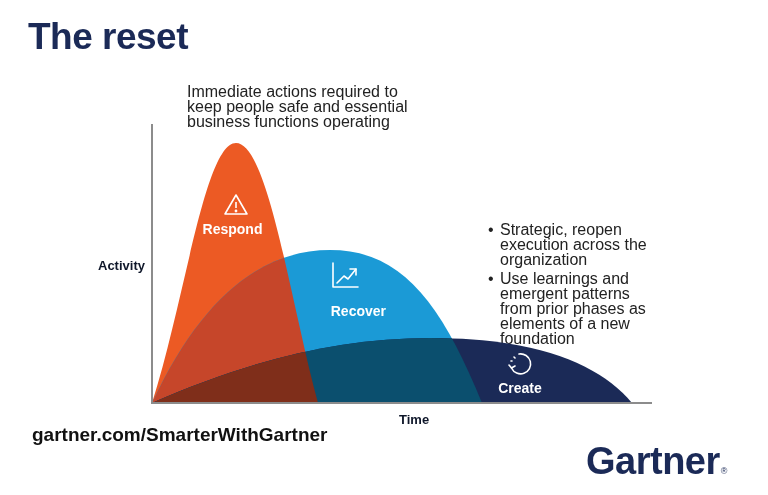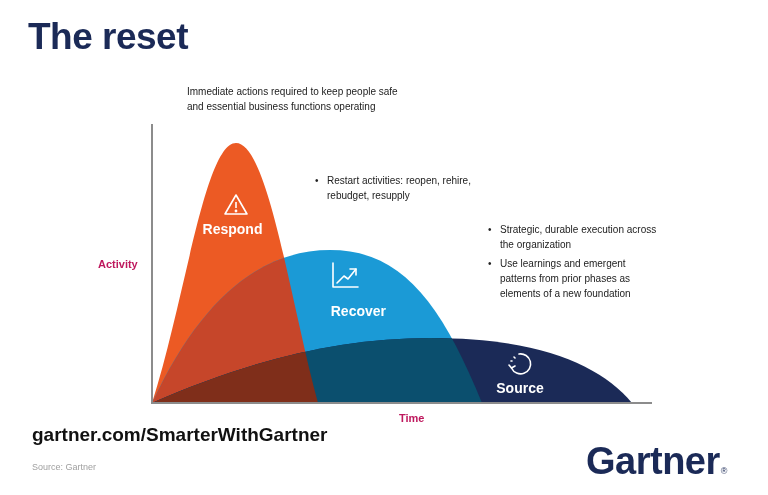--- a/index.html
+++ b/index.html
@@ -1,49 +1,48 @@
 <!DOCTYPE html>
 <html><head>
 <meta charset="utf-8">
 <style>
   html, body { margin:0; padding:0; background:#ffffff; }
   body { width:768px; height:495px; position:relative; overflow:hidden;
          font-family:"Liberation Sans", "DejaVu Sans", sans-serif; }
   .title { position:absolute; left:20px; top:8px; font-size:37px; font-weight:700;
            color:#1b2a57; letter-spacing:-0.5px; margin:8px; }
-  .annot { position:absolute; font-size:10px; line-height:15px; color:#222; }
+  .annot { position:absolute; font-size:16px; line-height:15px; color:#222; }
   .annot ul { list-style:none; margin:0; padding:0; }
   .annot li { position:relative; padding-left:14px; margin-bottom:4px; }
   .annot li::before { content:"•"; position:absolute; left:2px; top:0; }
-  .axis-label { position:absolute; font-size:11px; font-weight:700; color:#be185d; }
+  .axis-label { position:absolute; font-size:13px; font-weight:700; color:#0f172a; }
   svg.chart { position:absolute; left:0; top:0; }
   .phase-label { position:absolute; font-size:14px; font-weight:700; color:#ffffff; text-align:center; }
   .url { position:absolute; left:32px; top:424px; font-size:19px; font-weight:700; color:#111; }
   .source { position:absolute; left:32px; top:461px; font-size:9px; line-height:12px; color:#a0a0a0; }
   .logo { position:absolute; left:586px; top:440px; font-size:38px; font-weight:700; color:#1b2a57; letter-spacing:-0.5px; }
   .logo sup { font-size:9px; font-weight:400; vertical-align:baseline; position:relative; left:1px; }
 </style>
 </head>
 <body>
 
 <h1 class="title">The reset</h1>
 
 <div class="annot" style="left:187px; top:84px; width:230px;">
   <span>Immediate actions required to keep people safe and essential business functions operating</span>
 </div>
 
 <div class="annot" style="left:313px; top:173px; width:165px;">
   <ul>
-    <li>Restart activities: reopen, rehire, rebudget, resupply</li>
   </ul>
 </div>
 
 <div class="annot" style="left:486px; top:222px; width:175px;">
   <ul>
-    <li>Strategic, durable execution across the organization</li>
+    <li>Strategic, reopen execution across the organization</li>
     <li>Use learnings and emergent patterns from prior phases as elements of a new foundation</li>
   </ul>
 </div>
 
 <div class="axis-label" style="left:98px; top:258px;">Activity</div>
 <div class="axis-label" style="left:399px; top:412px;">Time</div>
 
 <svg class="chart" width="768" height="495" viewBox="0 0 768 495">
   <defs>
     <clipPath id="clipRespond">
@@ -90,19 +89,18 @@
   <g transform="translate(521,364)" fill="none" stroke="#ffffff" stroke-width="1.6" stroke-linecap="round">
     <path d="M-2,-10 A10,10 0 1 1 -9.5,4"></path>
     <polyline points="-12,1 -9.5,4 -6,2"></polyline>
     <line x1="-7" y1="-7" x2="-6" y2="-6"></line>
     <line x1="-10" y1="-3" x2="-9" y2="-3"></line>
   </g>
 </svg>
 
 <div class="phase-label" style="left:196px; top:221px; width:73px;">Respond</div>
 <div class="phase-label" style="left:306px; top:303px; width:80px;text-align:right;">Recover</div>
-<div class="phase-label" style="left:480px; top:380px; width:80px;">Source</div>
+<div class="phase-label" style="left:480px; top:380px; width:80px;">Create</div>
 
 <div class="url">gartner.com/SmarterWithGartner</div>
 <div class="source">
-  <div>Source: Gartner</div>
 </div>
 <div class="logo"><span>Gartner</span><sup>®</sup></div>
 
 </body></html>

